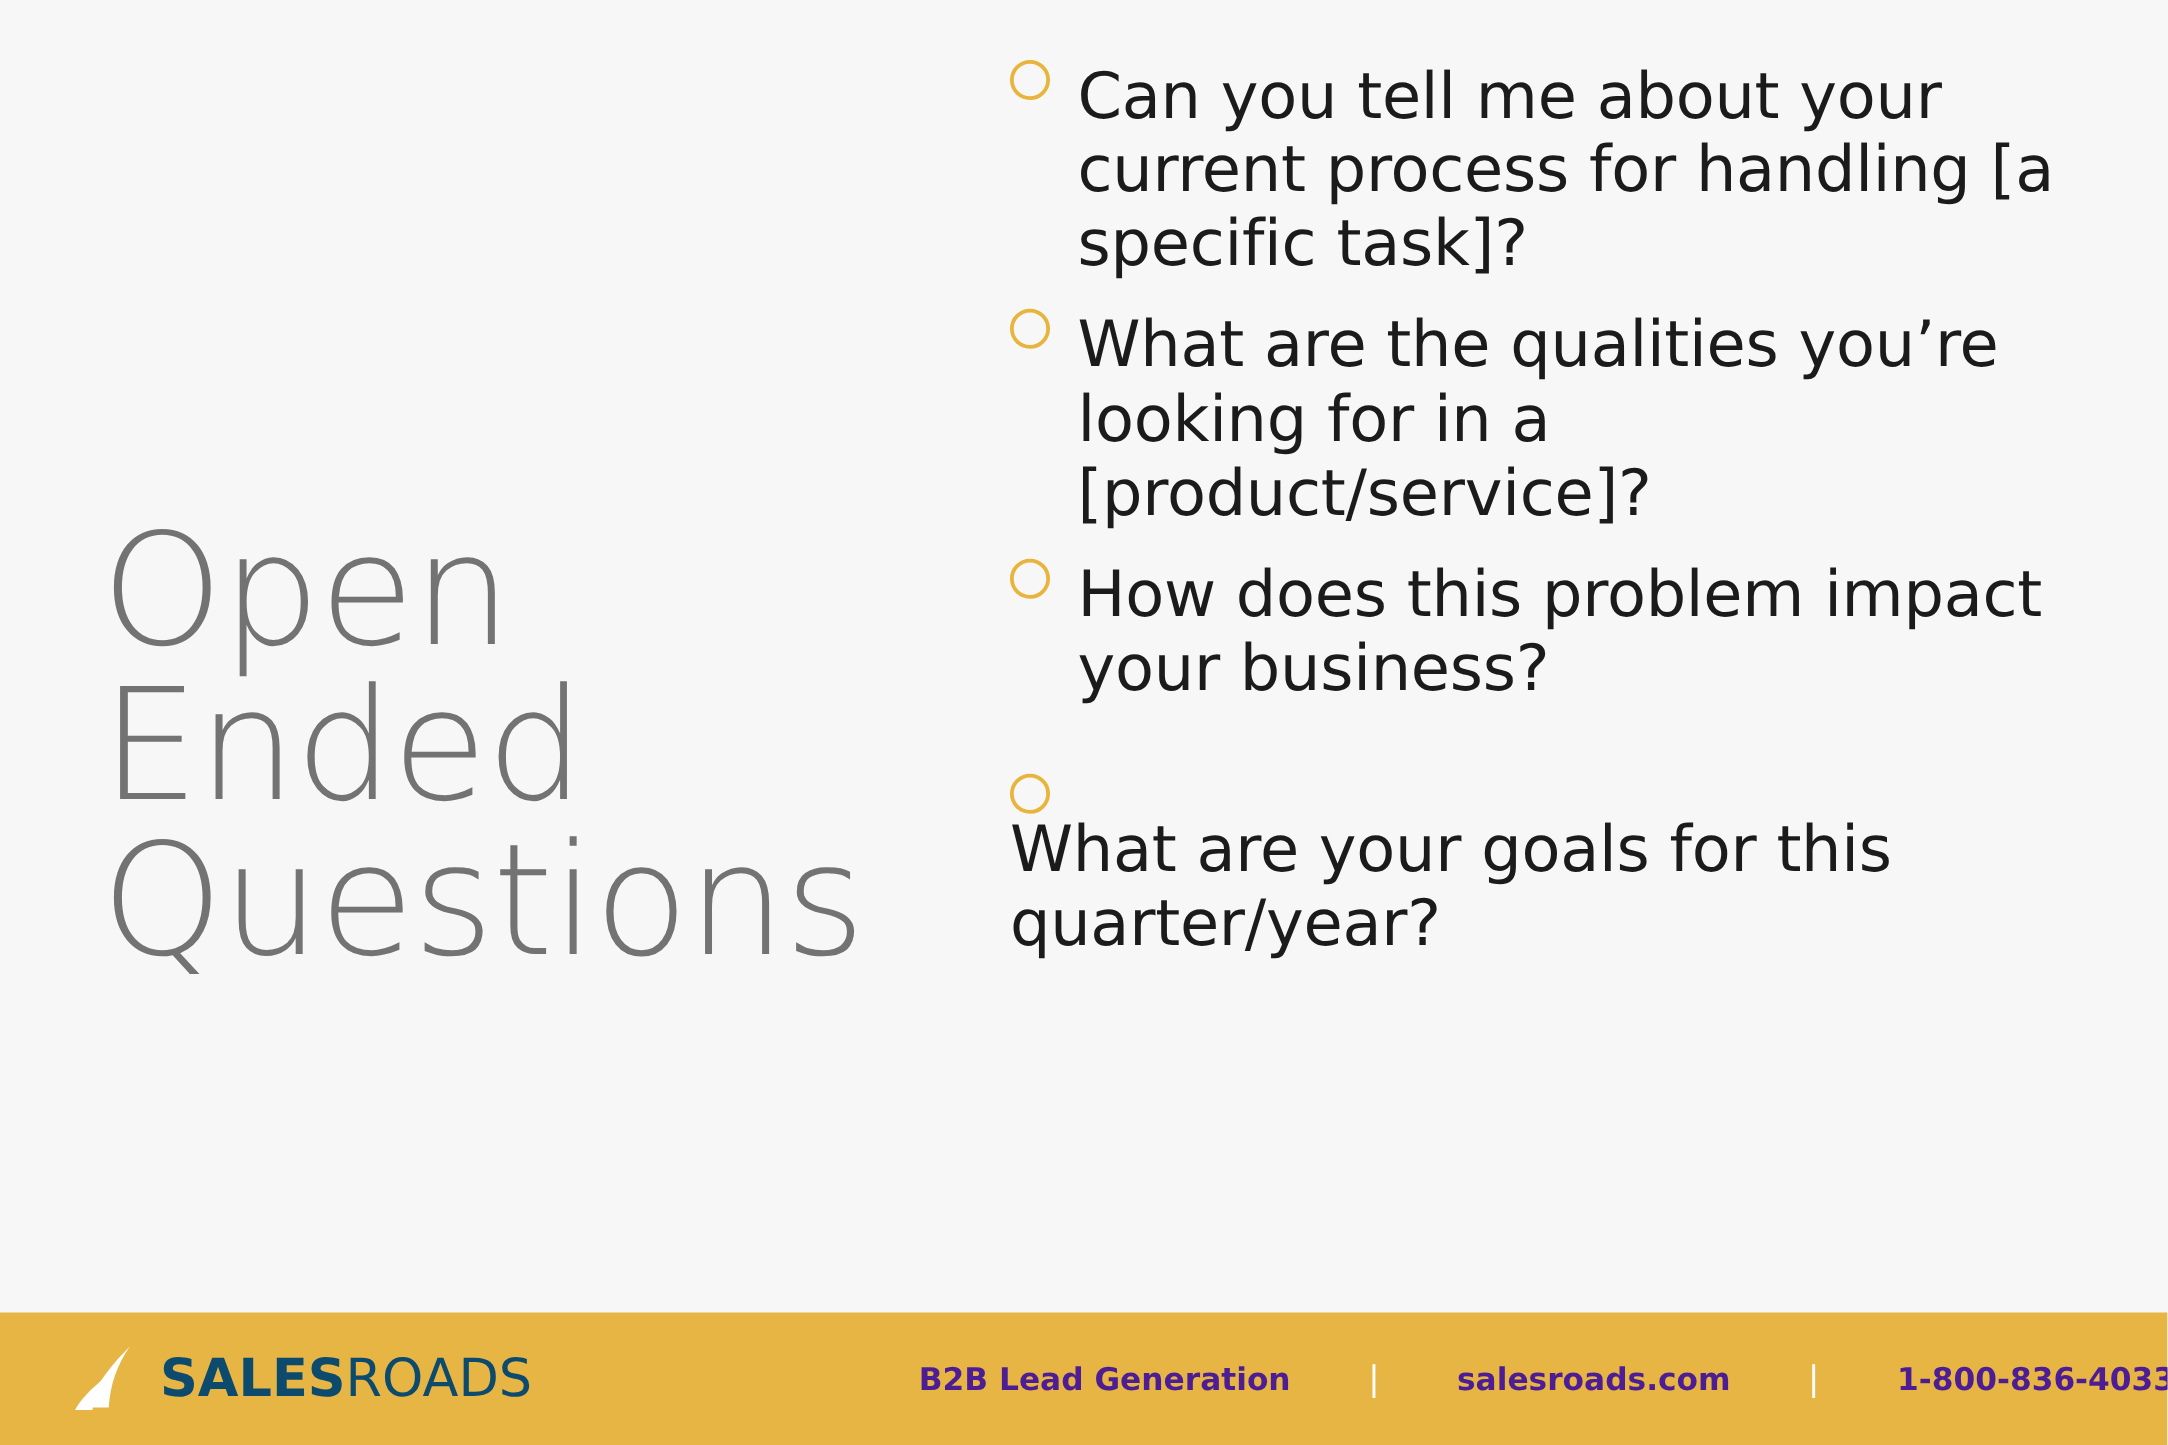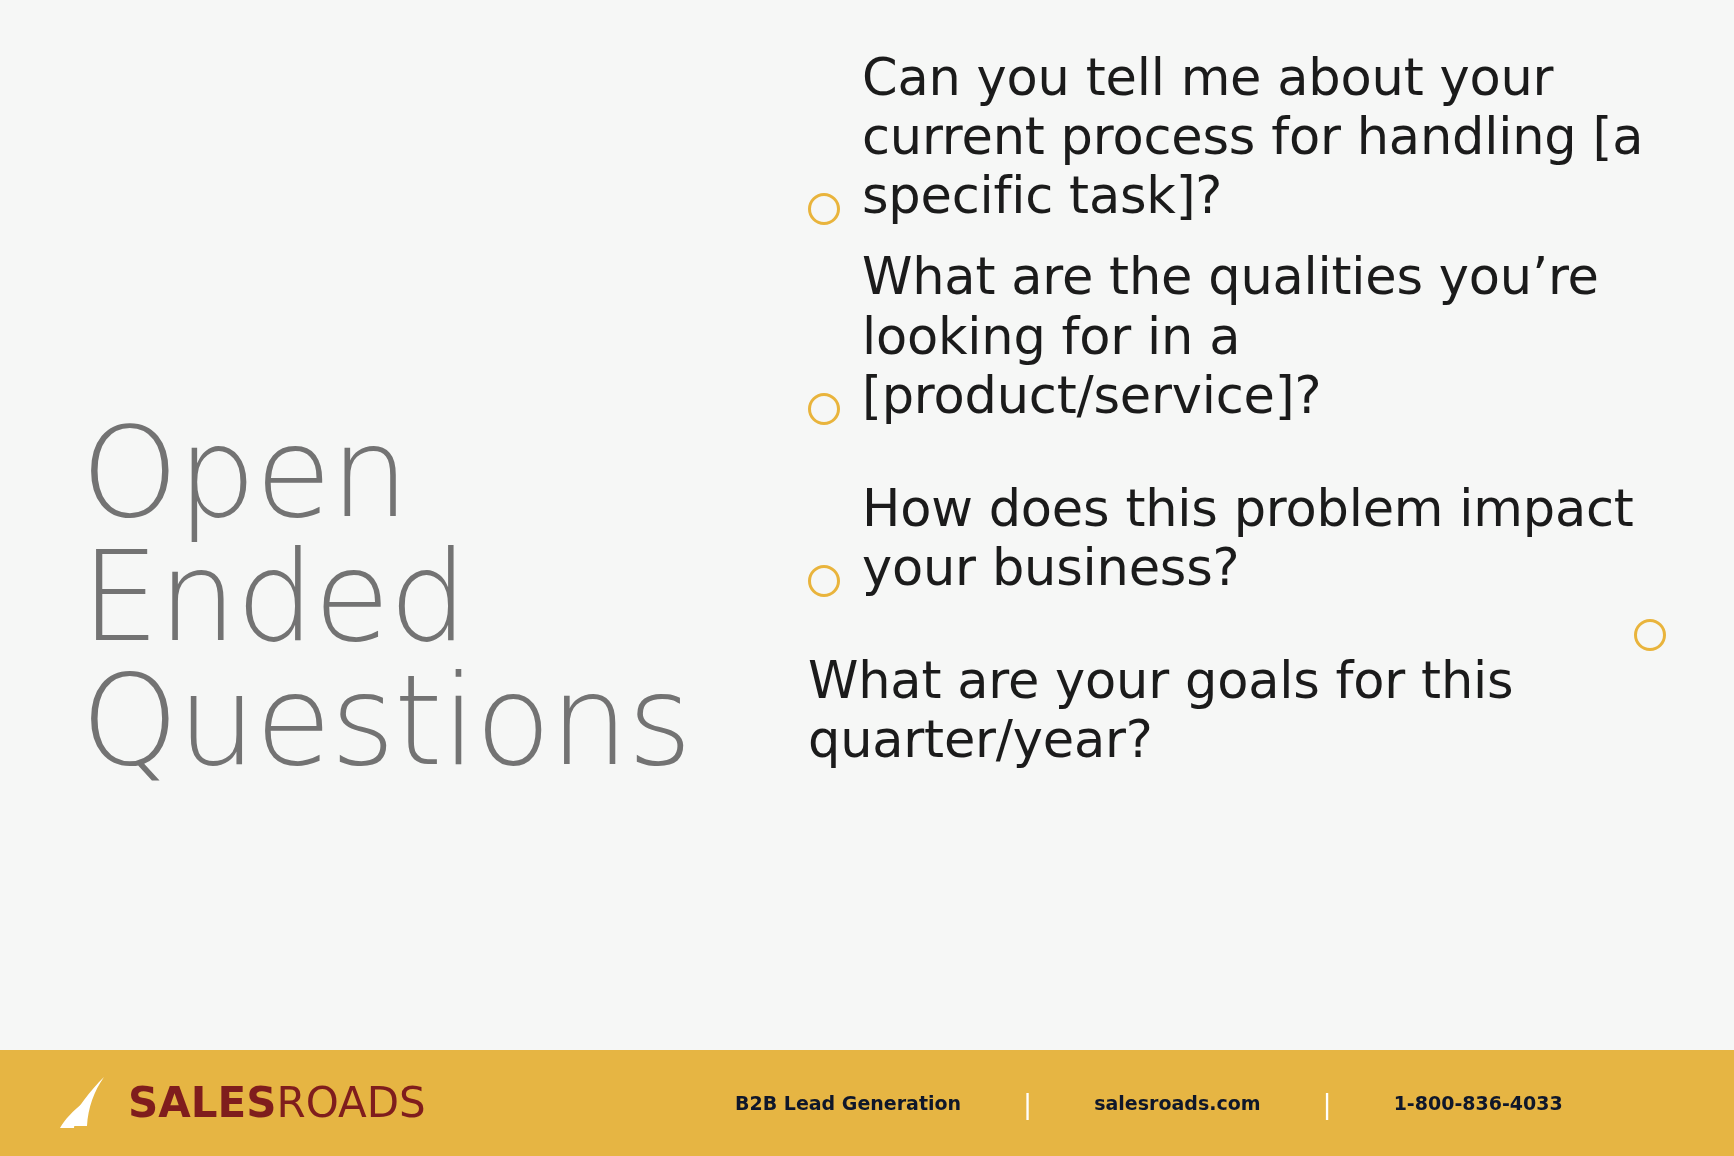--- a/index.html
+++ b/index.html
@@ -45,21 +45,21 @@
     position: absolute;
     left: 808px;
     top: 48px;
     width: 880px;
     margin: 0;
     padding: 0;
     list-style: none;
   }
   .question-item {
     display: flex;
-    align-items: flex-end;
+    align-items: flex-start;
     min-height: 150px;
     margin-bottom: 22px;
   }
   .question-item:last-child {
     margin-bottom: 0;
     flex-direction: column;
   }
   .bullet {
     flex: 0 0 auto;
     width: 32px;
@@ -96,21 +96,21 @@
   }
   .logo-mark {
     width: 56px;
     height: 52px;
     margin-right: 12px;
     display: block;
   }
   .logo-word {
     font-family: "DejaVu Sans", sans-serif;
     font-size: 42px;
-    color: #7f1d1d;
+    color: #0c4a6e;
     letter-spacing: 0px;
     line-height: 1;
     white-space: nowrap;
   }
   .logo-word .bold {
     font-weight: 700;
   }
   .logo-word .light {
     font-weight: 400;
   }
@@ -118,23 +118,23 @@
     position: absolute;
     left: 735px;
     top: 0;
     height: 106px;
     display: flex;
     align-items: center;
     gap: 0;
   }
   .footer-text {
     font-family: "DejaVu Sans", sans-serif;
-    font-size: 19px;
+    font-size: 25px;
     font-weight: 700;
-    color: #0f172a;
+    color: #4c1d95;
     white-space: nowrap;
   }
   .footer-sep {
     font-family: "DejaVu Sans", sans-serif;
     font-size: 27px;
     font-weight: 400;
     color: #ffffff;
     padding: 0 62px;
   }
 </style>

